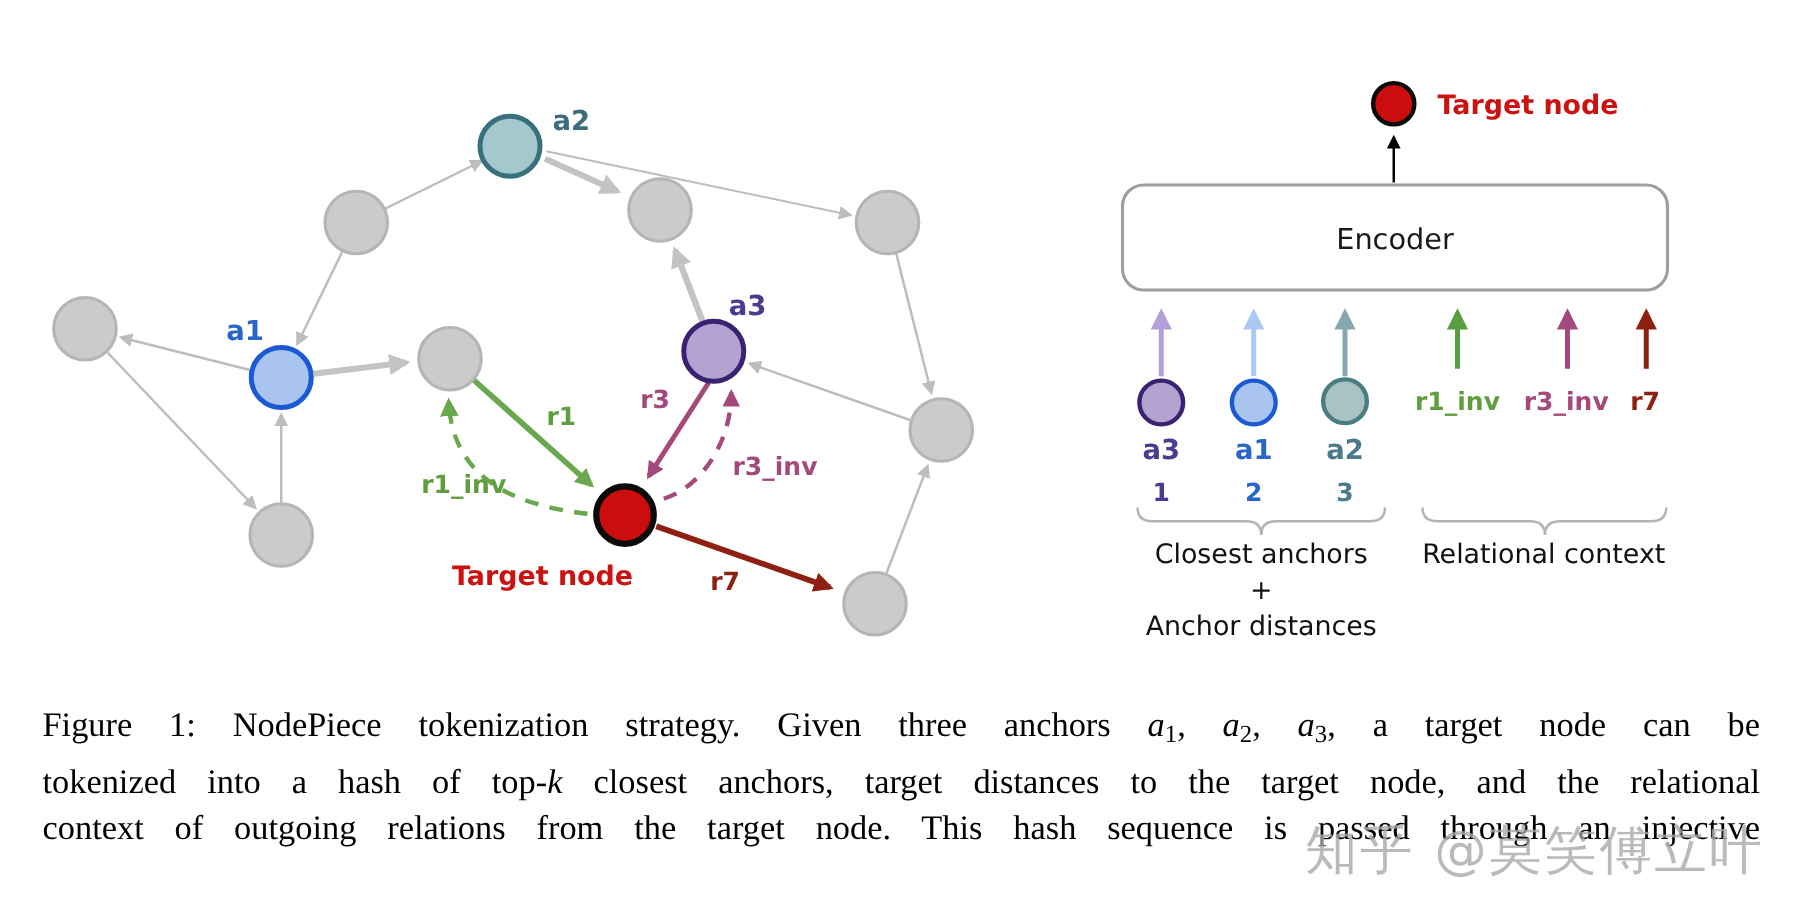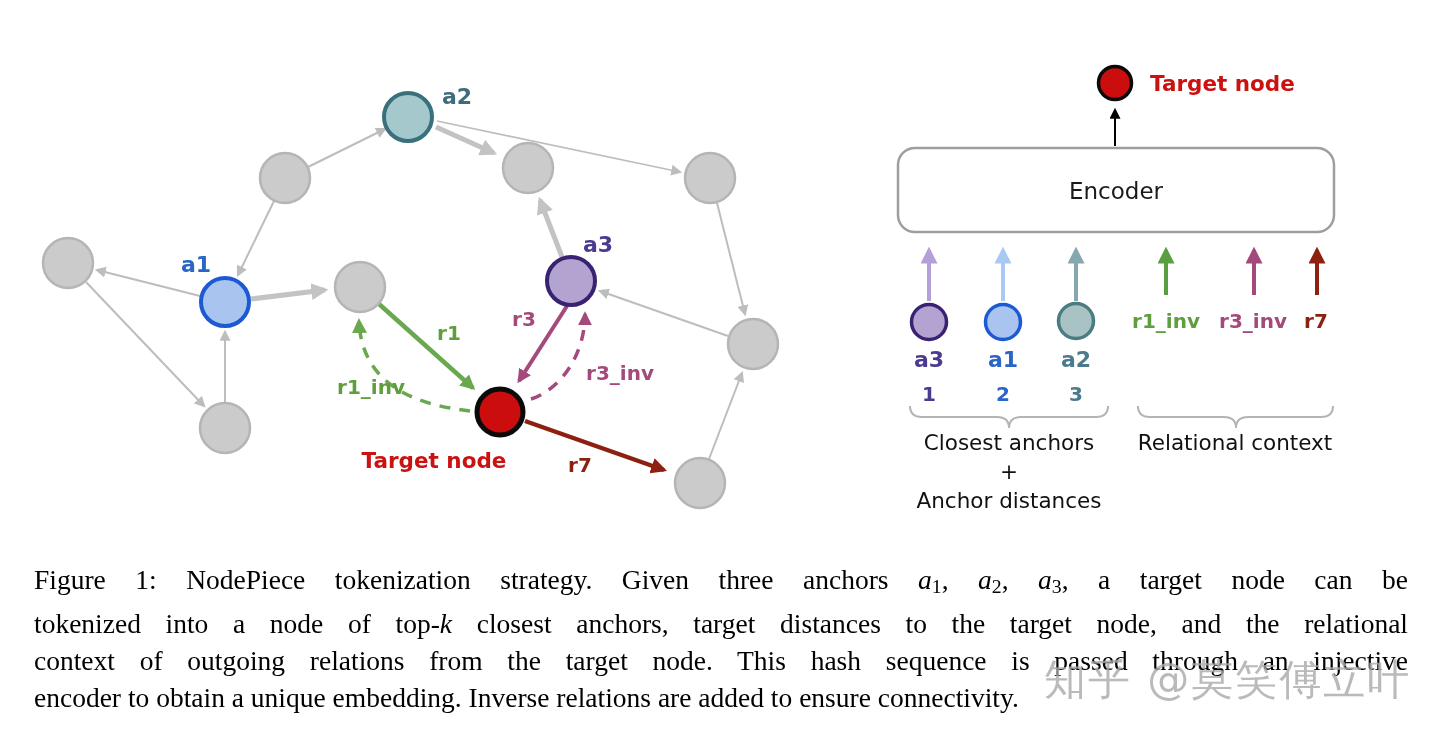--- a/index.html
+++ b/index.html
@@ -145,18 +145,17 @@
 
     <text x="1009" y="450" text-anchor="middle" class="blabel">Closest anchors</text>
     <text x="1009" y="479" text-anchor="middle" class="blabel">+</text>
     <text x="1009" y="508" text-anchor="middle" class="blabel">Anchor distances</text>
     <text x="1235" y="450" text-anchor="middle" class="blabel">Relational context</text>
   </g>
 </svg>
 
 <div class="caption">
   <div class="cap-line just"><span>Figure 1: NodePiece tokenization strategy. Given three anchors </span><span class="seg-it">a</span><span class="seg-sub">1</span><span>, </span><span class="seg-it">a</span><span class="seg-sub">2</span><span>, </span><span class="seg-it">a</span><span class="seg-sub">3</span><span>, a target node can be</span></div>
-  <div class="cap-line just"><span>tokenized into a node of top-</span><span class="seg-it">k</span><span> closest anchors, target distances to the target node, and the relational</span></div>
+  <div class="cap-line just"><span>tokenized into a hash of top-</span><span class="seg-it">k</span><span> closest anchors, target distances to the target node, and the relational</span></div>
   <div class="cap-line just"><span>context of outgoing relations from the target node. This hash sequence is passed through an injective</span></div>
-  <div class="cap-line"><span>encoder to obtain a unique embedding. Inverse relations are added to ensure connectivity.</span></div>
 </div>
 
 <div class="watermark">知乎 @莫笑傅立叶</div>
 
 </body></html>

